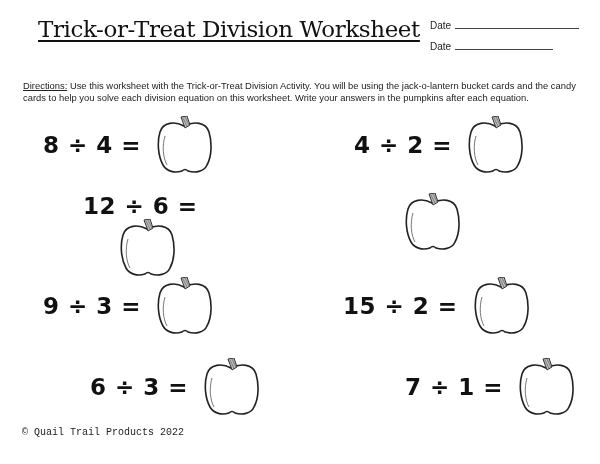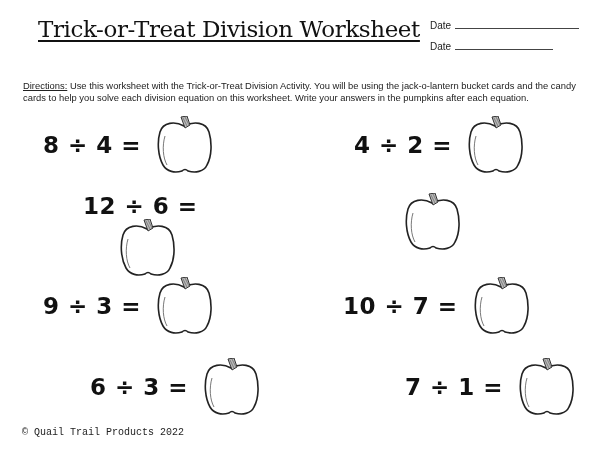--- a/index.html
+++ b/index.html
@@ -91,21 +91,21 @@
   <svg class="pumpkin" width="56" height="58" viewBox="0 0 56 58">
       <use href="#pk"></use>
     </svg>
 </div>
 <div class="eq" style="left:405px; top:193px;">
   <svg class="pumpkin" width="56" height="58" viewBox="0 0 56 58">
       <use href="#pk"></use>
     </svg>
 </div>
 <div class="eq" style="left:343px; top:277px;">
-  <span class="eq-text" style="margin-right:16px;">10 ÷ 7 =</span>
+  <span class="eq-text" style="margin-right:16px;">15 ÷ 2 =</span>
   <svg class="pumpkin" width="56" height="58" viewBox="0 0 56 58">
       <use href="#pk"></use>
     </svg>
 </div>
 <div class="eq" style="left:405px; top:358px;">
   <span class="eq-text" style="margin-right:16px;">7 ÷ 1 =</span>
   <svg class="pumpkin" width="56" height="58" viewBox="0 0 56 58">
       <use href="#pk"></use>
     </svg>
 </div>

